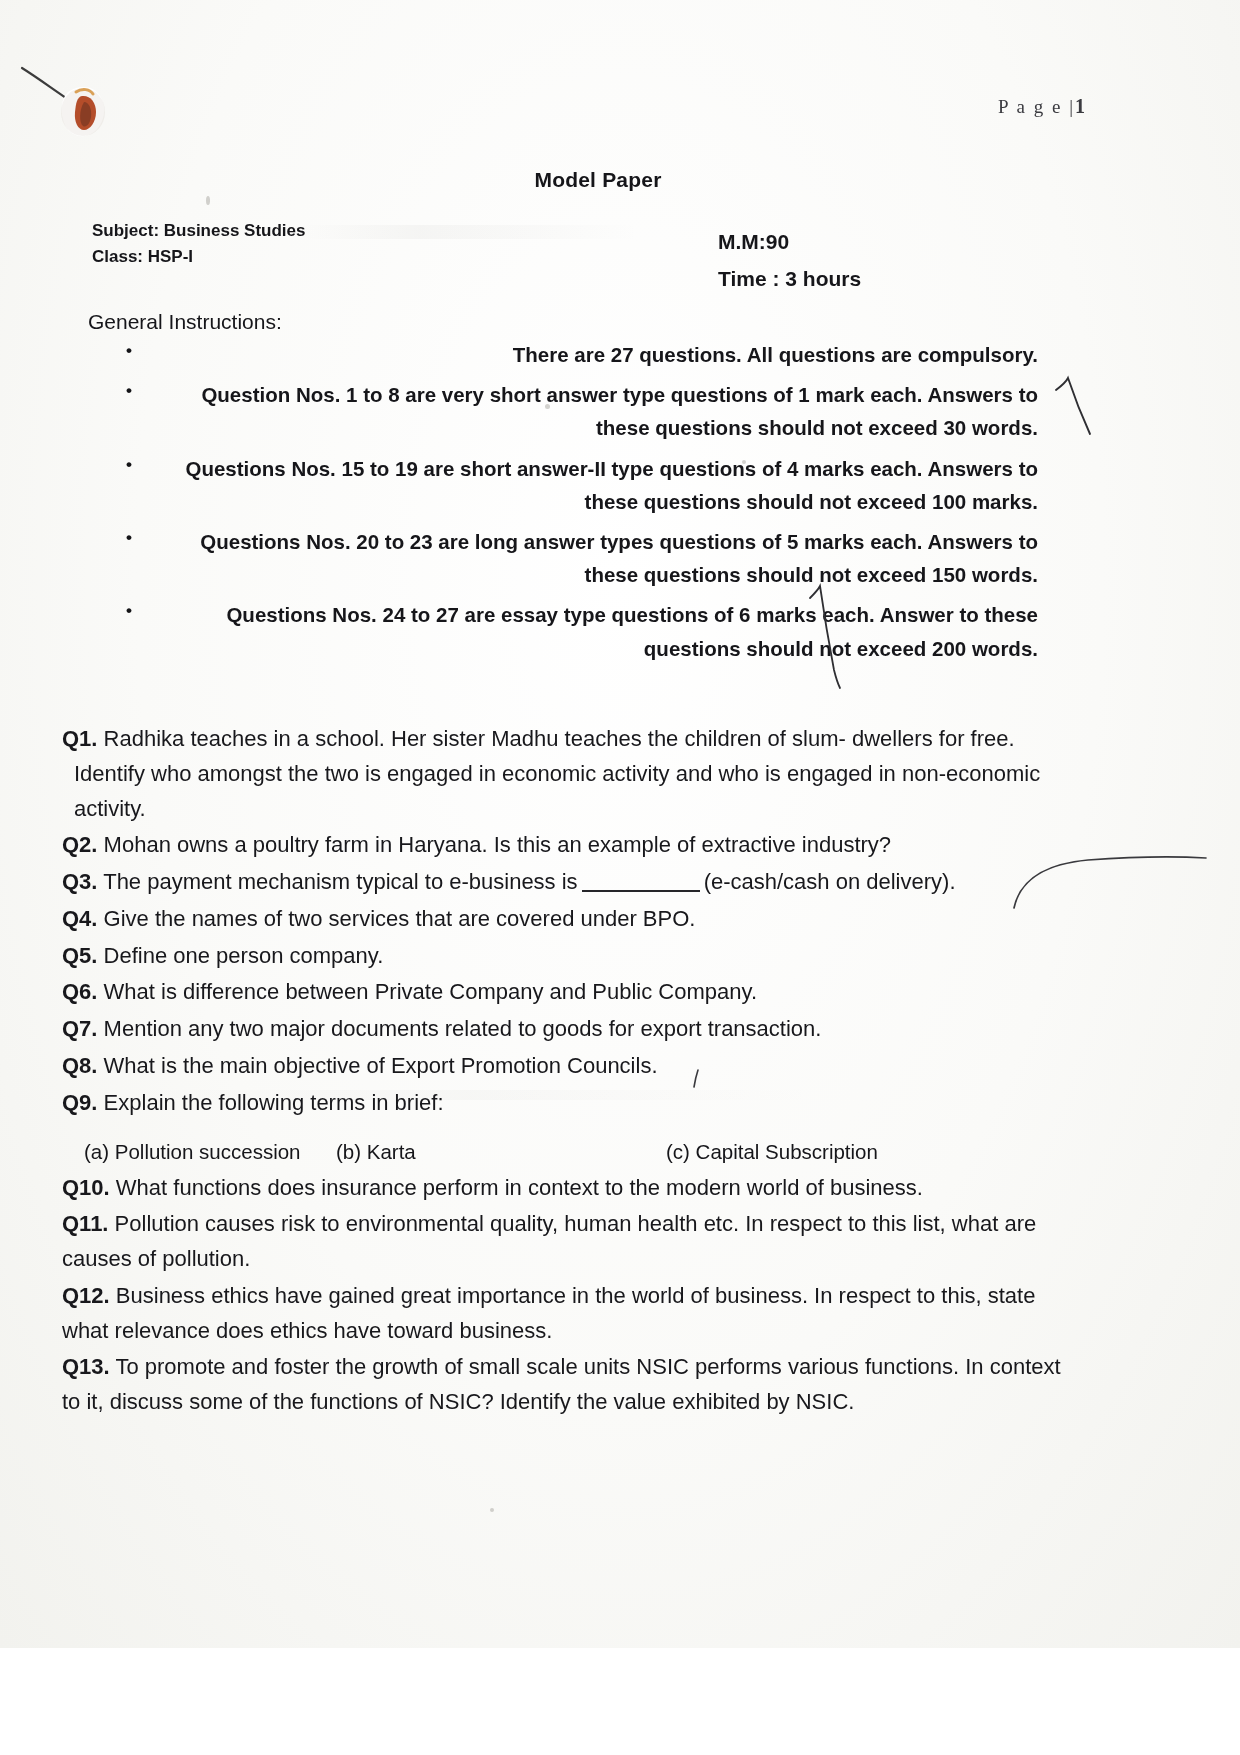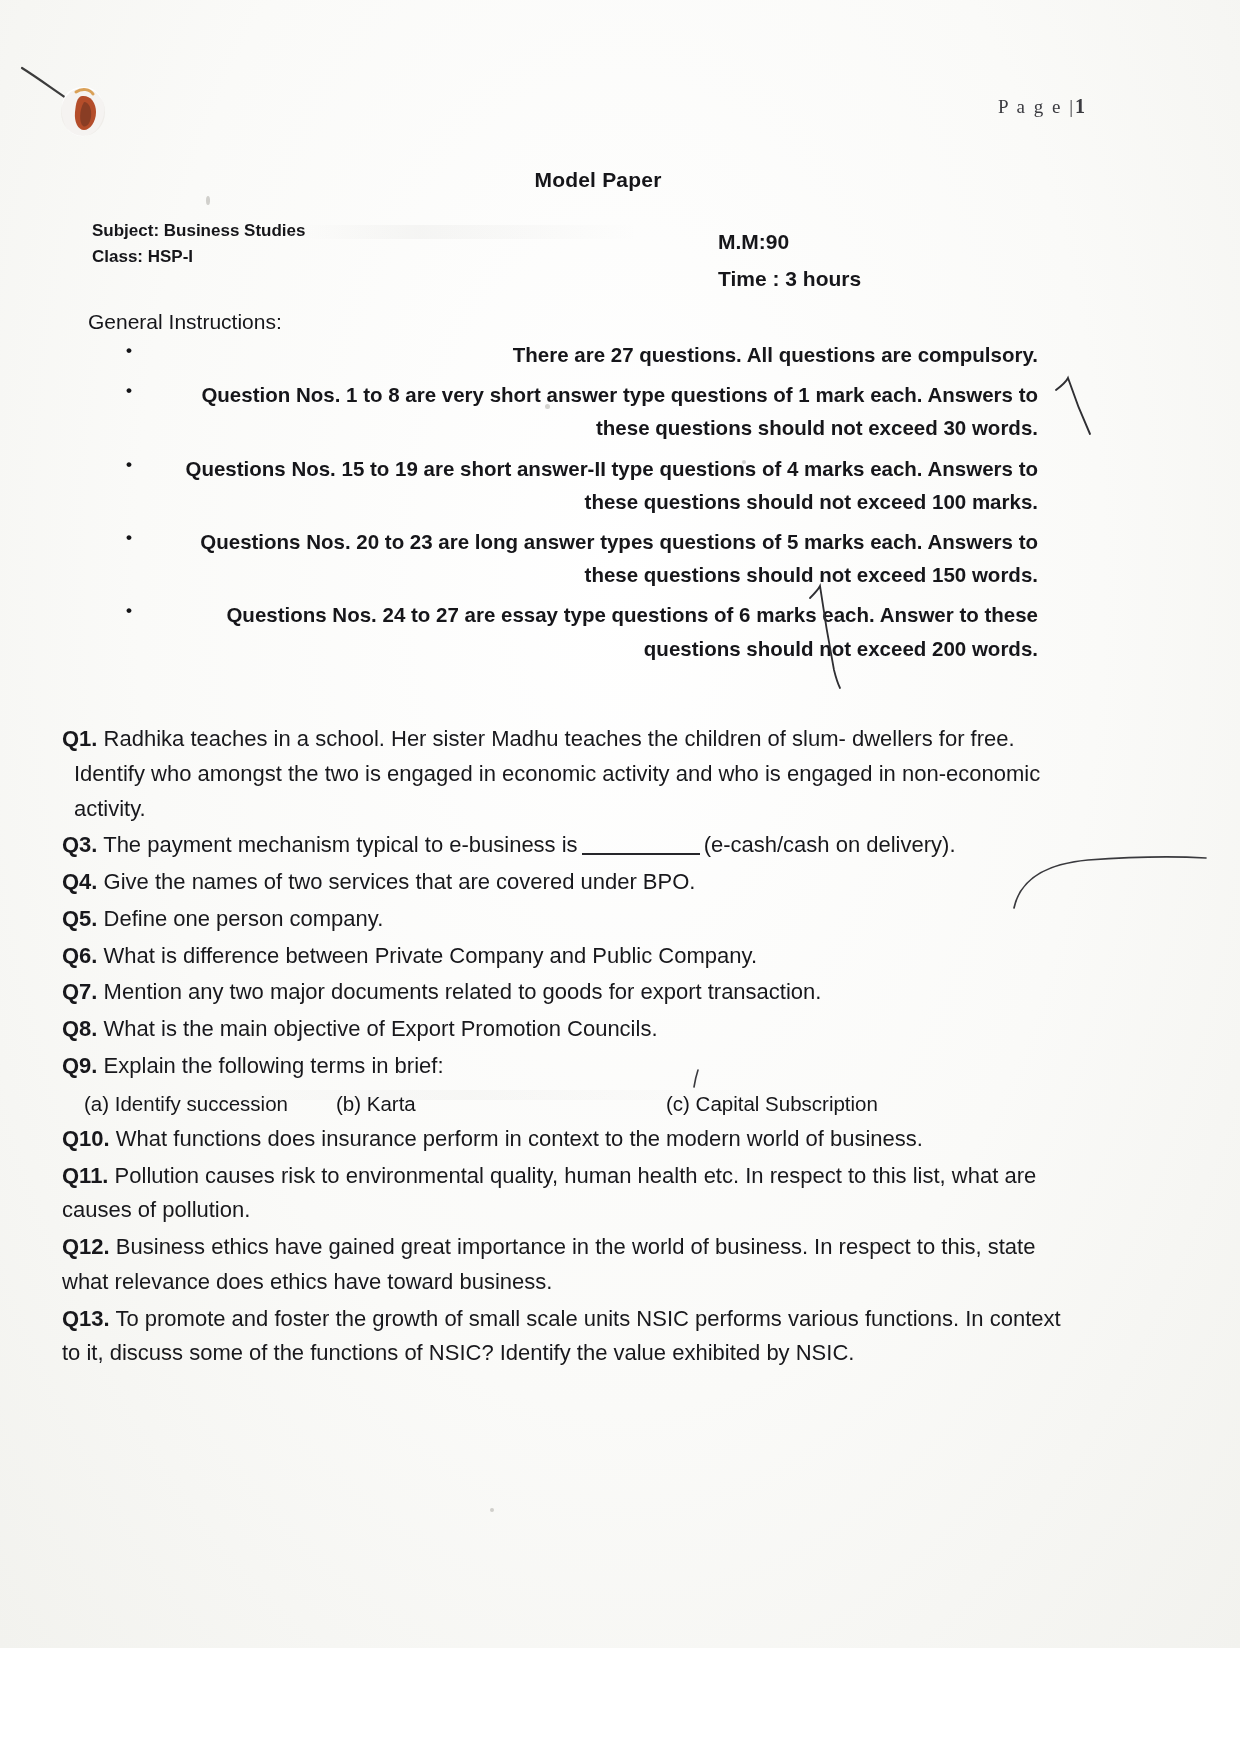--- a/index.html
+++ b/index.html
@@ -104,21 +104,21 @@
     width: 1000px;
   }
   .q {
     font-size: 22px;
     line-height: 1.58;
     margin-bottom: 2px;
     color: #18181c;
     font-weight: 400;
   }
   .q .qn { font-weight: 700; }
-  .q.tight { margin-bottom: 4px; }
+  .q.tight { margin-bottom: 16px; }
 
   .q-blank {
     display: inline-block;
     width: 118px;
     border-bottom: 2px solid #26262a;
     vertical-align: -3px;
     margin: 0 4px;
   }
 
   .q-sub {
@@ -186,20 +186,24 @@
     <li>Questions Nos. 24 to 27 are essay type questions of 6 marks each. Answer to these questions should not exceed 200 words.</li>
   </ul>
 
   <div class="questions">
 
     <div class="q" style="padding-left:12px; text-indent:-12px;">
       <span class="qn">Q1.</span>
       <span>Radhika teaches in a school. Her sister Madhu teaches the children of slum- dwellers for free. Identify who amongst the two is engaged in economic activity and who is engaged in non-economic activity.</span>
     </div>
 
+    <div class="q">
+      <span class="qn">Q2.</span>
+      <span>Mohan owns a poultry farm in Haryana. Is this an example of extractive industry?</span>
+    </div>
 
     <div class="q">
       <span class="qn">Q3.</span>
       <span>The payment mechanism typical to e-business is</span><span class="q-blank"></span><span>(e-cash/cash on delivery).</span>
     </div>
 
     <div class="q">
       <span class="qn">Q4.</span>
       <span>Give the names of two services that are covered under BPO.</span>
     </div>
@@ -222,21 +226,21 @@
     <div class="q">
       <span class="qn">Q8.</span>
       <span>What is the main objective of Export Promotion Councils.</span>
     </div>
 
     <div class="q tight">
       <span class="qn">Q9.</span>
       <span>Explain the following terms in brief:</span>
     </div>
     <div class="q-sub">
-      <span class="sub-a">(a) Identify succession</span>
+      <span class="sub-a">(a) Pollution succession</span>
       <span class="sub-b">(b) Karta</span>
       <span class="sub-c">(c) Capital Subscription</span>
     </div>
 
     <div class="q">
       <span class="qn">Q10.</span>
       <span>What functions does insurance perform in context to the modern world of business.</span>
     </div>
 
     <div class="q">

